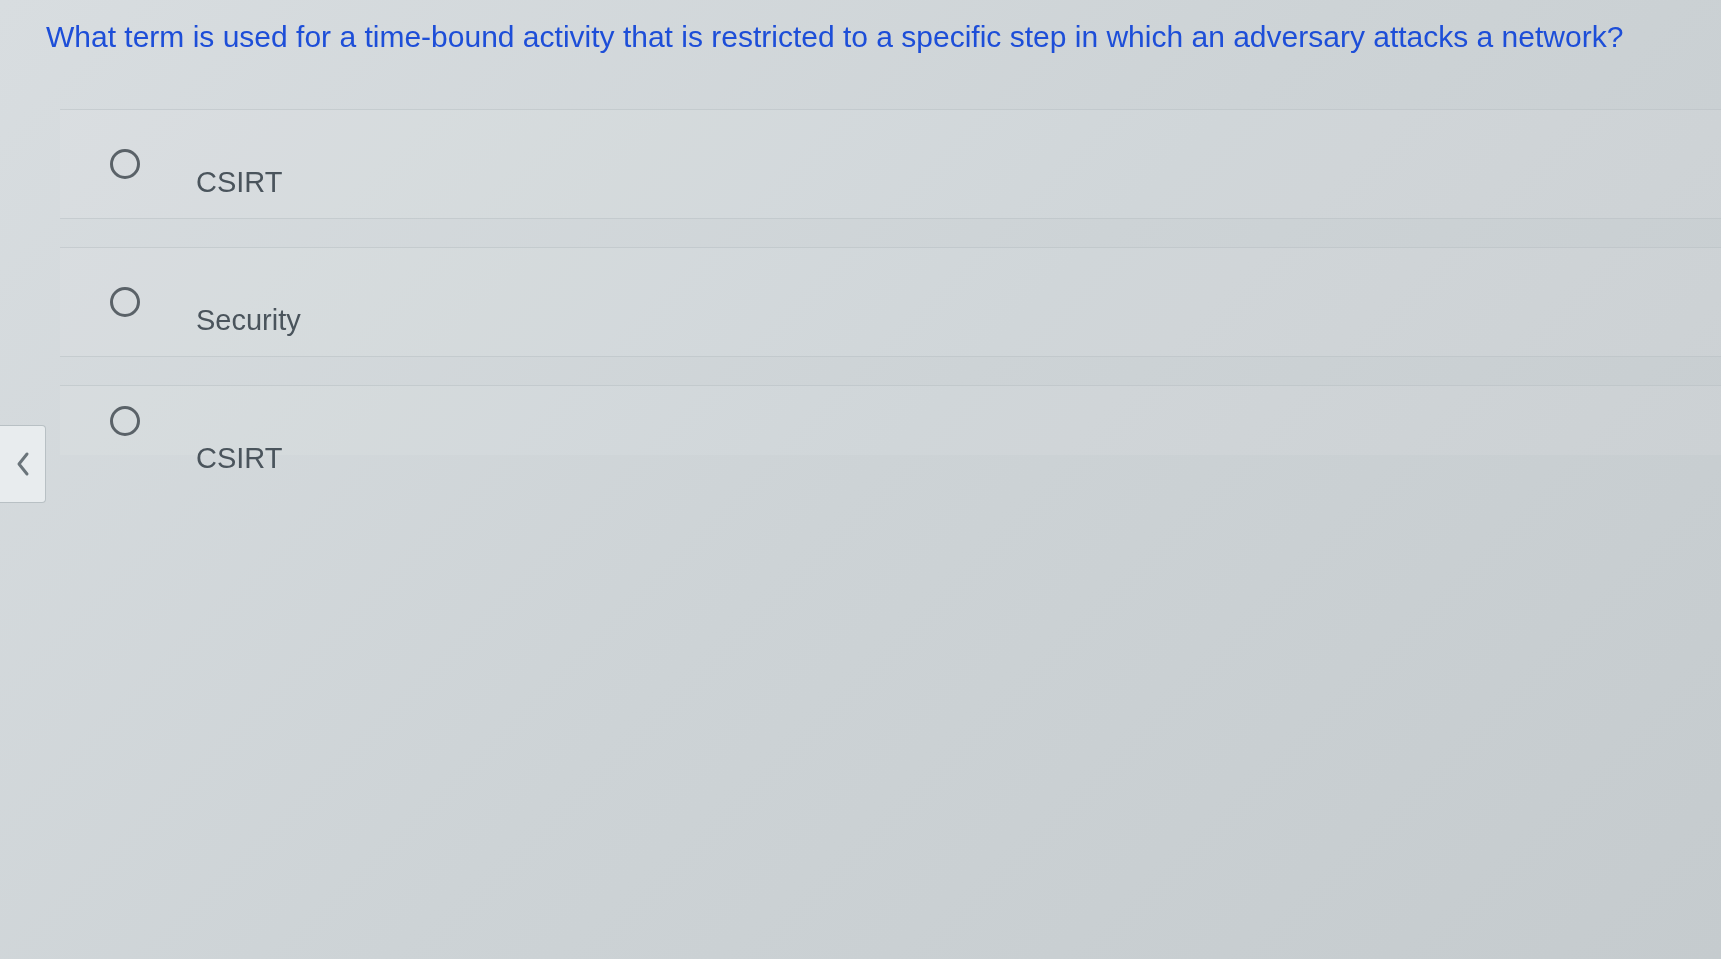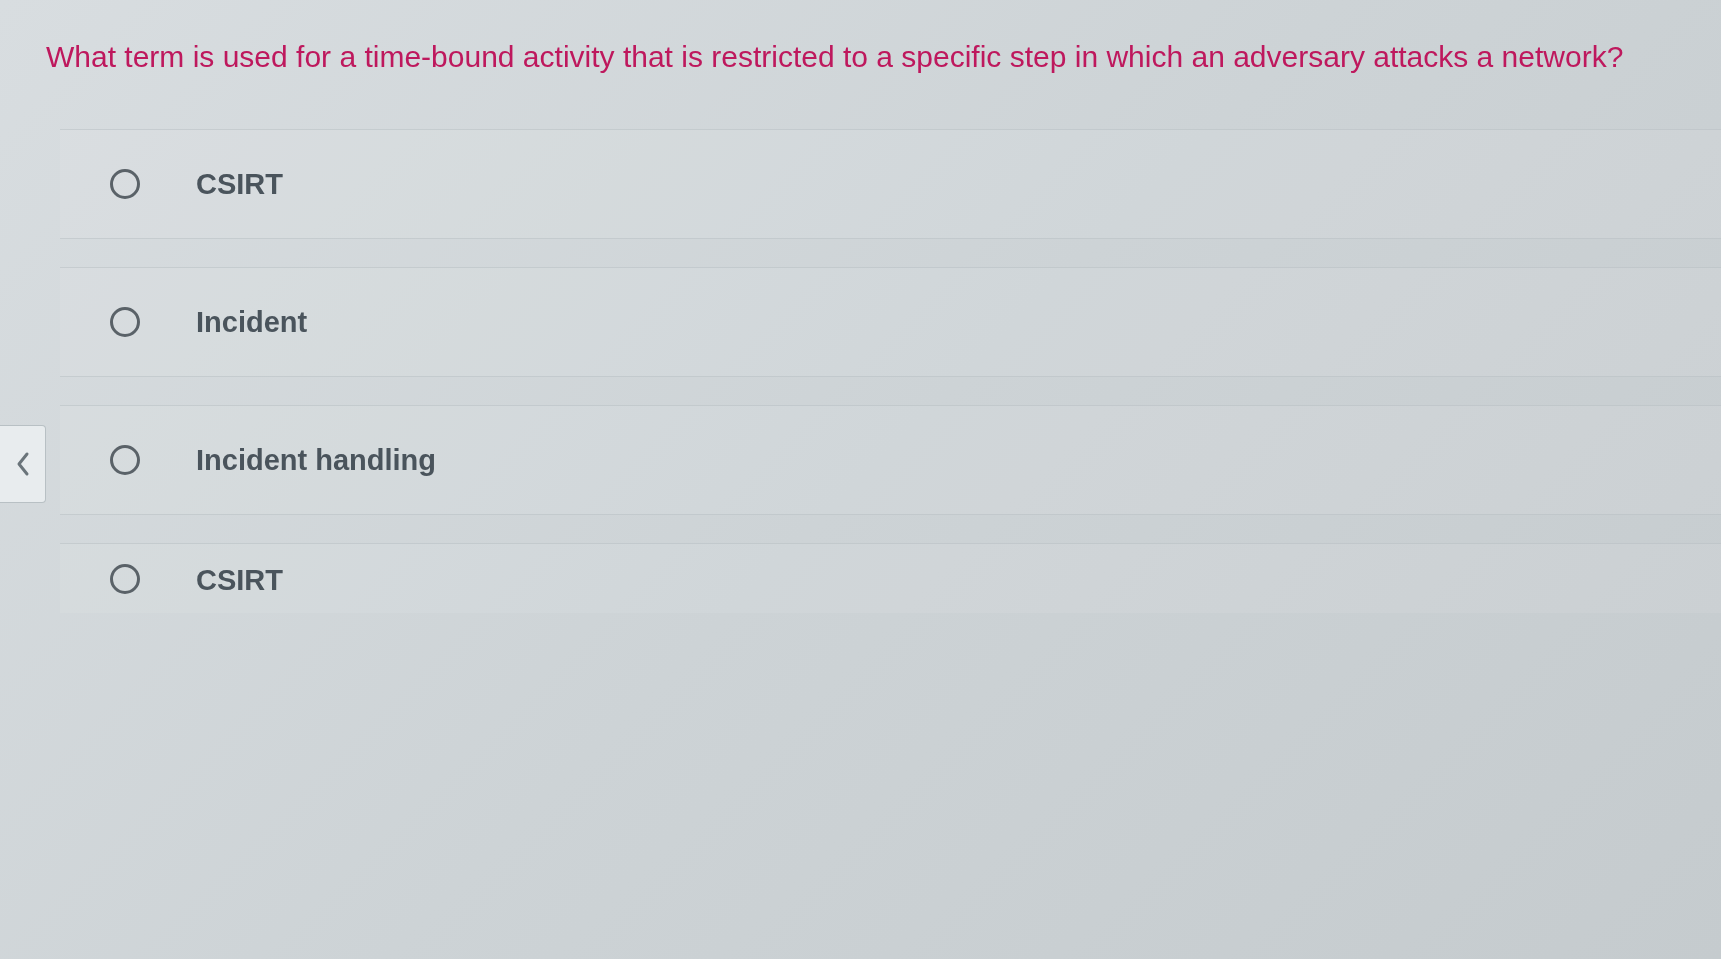--- a/index.html
+++ b/index.html
@@ -10,22 +10,22 @@
     body {
       font-family: Arial, Helvetica, sans-serif;
       background: linear-gradient(135deg, #d8dde0 0%, #cdd3d6 50%, #c5cbce 100%);
       width: 1721px;
       height: 959px;
       position: relative;
       overflow: hidden;
     }
     .question-text {
       font-size: 30px;
-      color: #be185d;
-      padding: 40px 20px 20px 46px;
+      color: #1d4ed8;
+      padding: 20px 20px 20px 46px;
       font-weight: 400;
     }
     .options-container {
       margin-top: 35px;
       padding-left: 60px;
     }
     .option-row {
       display: flex;
       align-items: center;
       height: 110px;
@@ -41,21 +41,22 @@
       height: 30px;
       border: 3px solid #5a6268;
       border-radius: 50%;
       flex-shrink: 0;
       margin-right: 56px;
       background: transparent;
     }
     .option-label {
       font-size: 29px;
       color: #4a545c;
-      font-weight: 700;
+      font-weight: 400;
+      margin-top: 36px;
     }
     .nav-tab {
       position: absolute;
       left: 0;
       top: 425px;
       width: 46px;
       height: 78px;
       background: #e8ecee;
       border: 1px solid #b8c0c4;
       border-left: none;
@@ -75,25 +76,21 @@
 
 <div class="question-text">What term is used for a time-bound activity that is restricted to a specific step in which an adversary attacks a network?</div>
 
 <div class="options-container">
   <div class="option-row">
     <div class="radio-circle"></div>
     <div class="option-label">CSIRT</div>
   </div>
   <div class="option-row">
     <div class="radio-circle"></div>
-    <div class="option-label">Incident</div>
-  </div>
-  <div class="option-row">
-    <div class="radio-circle"></div>
-    <div class="option-label">Incident handling</div>
+    <div class="option-label">Security</div>
   </div>
   <div class="option-row" style="margin-bottom:0; border-bottom:none; height:70px; align-items:flex-start; padding-top:20px;">
     <div class="radio-circle"></div>
     <div class="option-label">CSIRT</div>
   </div>
 </div>
 
 <div class="nav-tab">
   <svg viewBox="0 0 18 28" fill="none">
     <path d="M13 4 L5 14 L13 24" stroke="#6a747a" stroke-width="3" stroke-linecap="round" stroke-linejoin="round"></path>

